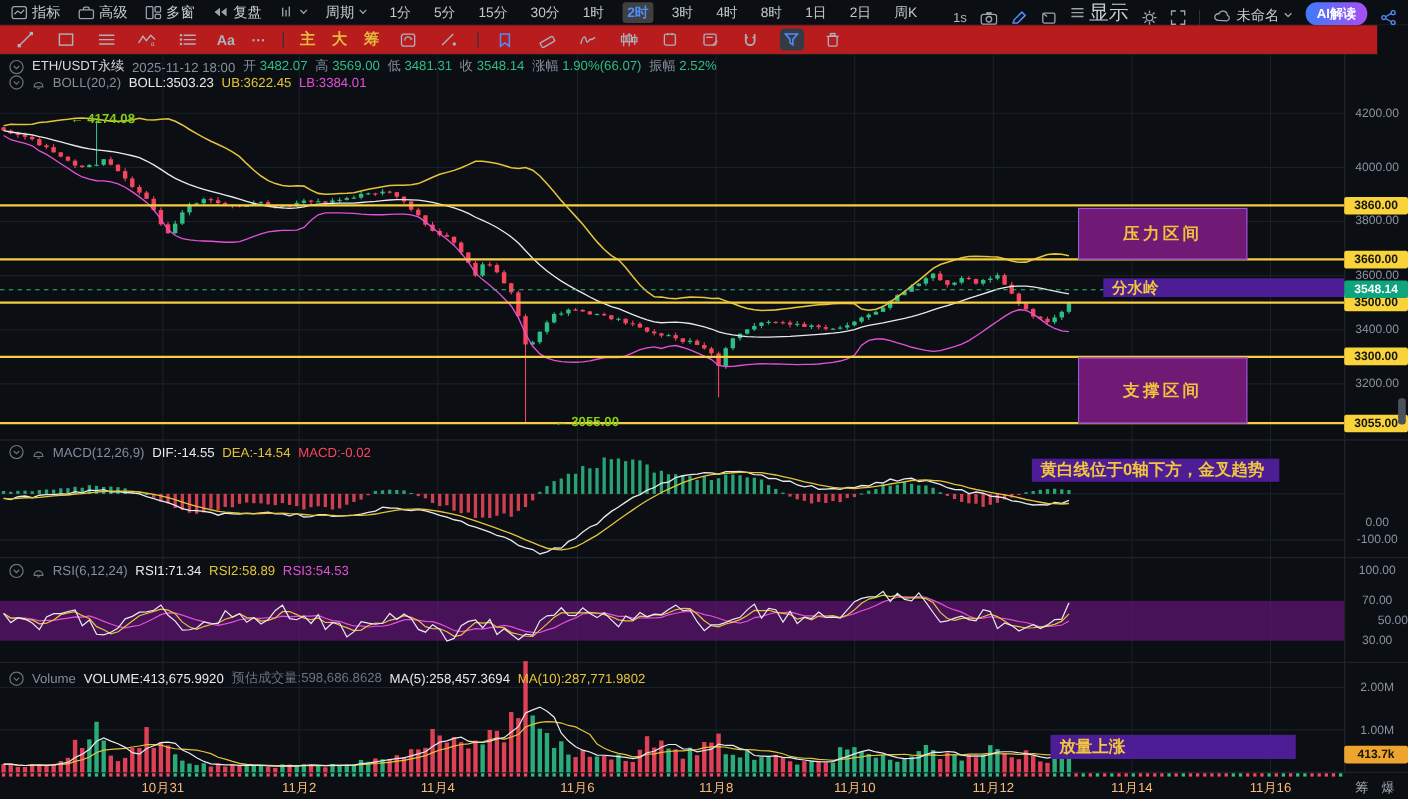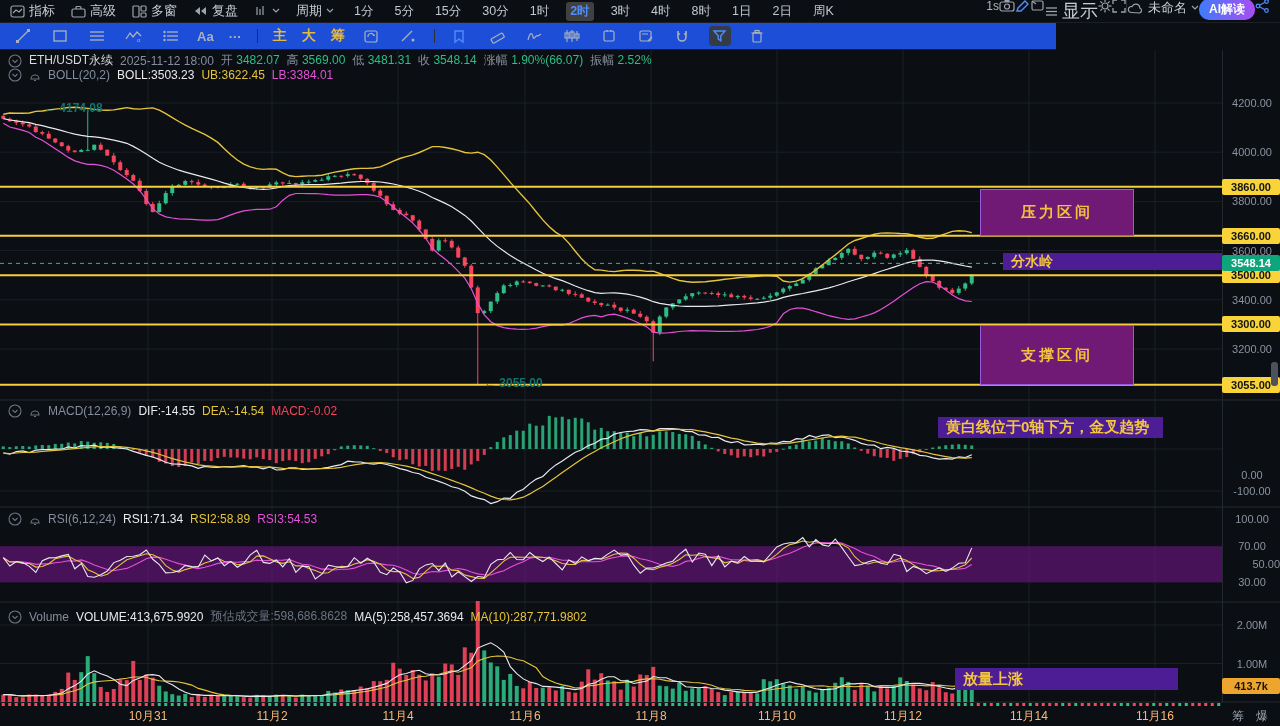--- a/index.html
+++ b/index.html
@@ -9,25 +9,25 @@
   
   .topbar{position:absolute;left:0;top:0;width:1280px;height:23px;background:#0b0e13;z-index:6;
     display:flex;align-items:center;padding:0 10px;box-sizing:border-box;border-bottom:1px solid #1b2026;
     color:#c7cdd5;font-size:13px;}
   .tb-group{display:flex;align-items:center;gap:16px;}
   .tb-item{display:flex;align-items:center;gap:4px;cursor:pointer;white-space:nowrap;}
   .tb-item svg{display:block;}
   .tf-list{display:flex;align-items:center;gap:13px;margin-left:16px;font-size:12.5px;color:#c2c8d0;}
   .tf{cursor:pointer;padding:1px 4px;border-radius:3px;}
   .tf.active{color:#4f8dfd;background:#404040;font-weight:bold;}
-  .tb-right{margin-left:auto;display:flex;align-items:flex-start;color:#aeb6bf;font-size:12px;}
+  .tb-right{margin-left:auto;display:flex;align-items:flex-end;gap:12px;color:#aeb6bf;font-size:12px;}
   .ai-pill{background:linear-gradient(90deg,#3e7bfa,#a94df2);color:#fff;border-radius:10px;
     padding:2px 10px;font-size:12px;font-weight:bold;cursor:pointer;}
   .v-div{width:1px;height:14px;background:#2a3038;}
-  .drawbar{position:absolute;left:0;top:23px;width:1056px;height:27px;background:#1d4ed8;z-index:6;
+  .drawbar{position:absolute;left:0;top:23px;width:1252px;height:27px;background:#b91c1c;z-index:6;
     display:flex;align-items:center;gap:15px;padding:0 12px;box-sizing:border-box;border-bottom:1px solid #1b2026;}
   .db-icon{display:flex;align-items:center;justify-content:center;width:22px;height:20px;cursor:pointer;}
   .db-text{color:#e5b93c;font-size:14px;font-weight:bold;cursor:pointer;}
   .db-aa{color:#aab2bc;font-size:13px;font-weight:bold;cursor:pointer;}
   .db-active{background:#343b44;border-radius:4px;}
   
   .legend{position:absolute;z-index:4;display:flex;align-items:center;gap:7px;font-size:12px;
     color:#848e9c;white-space:nowrap;}
   .legend .sym{color:#d7dbe2;}
   .legend .g{color:#2ebd85;}
@@ -36,21 +36,21 @@
   .legend .m{color:#e550d8;}
   .legend .r{color:#f6465d;}
   .legend .dim{color:#6b7480;}
   .lgd-icon{display:flex;align-items:center;}
   
   .zone-box{position:absolute;z-index:3;background:#701a75;border:1px solid #9b59e0;
     display:flex;align-items:center;justify-content:center;color:#f0c33c;font-size:15px;
     font-weight:bold;letter-spacing:3px;}
   .note{position:absolute;z-index:3;background:#4c1d95;color:#f2c63d;font-size:15px;
     font-weight:bold;display:flex;align-items:center;padding:0 8px;box-sizing:border-box;}
-  .marker{position:absolute;z-index:3;color:#0f766e;font-size:12px;font-weight:bold;}
+  .marker{position:absolute;z-index:3;color:#84cc16;font-size:12px;font-weight:bold;margin-left:20px;}
   
   #axis-col{position:absolute;left:1222px;top:50px;width:58px;height:652px;border-left:1px solid #232830;z-index:2;}
   .tick{position:absolute;z-index:3;width:56px;left:1224px;text-align:center;font-size:11px;color:#8a93a0;}
   .badge{position:absolute;z-index:3;left:1222px;width:58px;text-align:center;font-size:11px;
     font-weight:bold;border-radius:2px;padding:2px 0;box-sizing:border-box;}
   .badge.yellow{background:#f8d33a;color:#141414;}
   .badge.green{background:#0fa57c;color:#fff;}
   .badge.orange{background:#eda52f;color:#1c1406;}
   .time-label{position:absolute;z-index:3;font-size:12px;color:#fdba74;transform:translateX(-50%);top:708px;}
   .corner-btn{position:absolute;z-index:4;font-size:12px;color:#9aa3ad;top:708px;cursor:pointer;}

